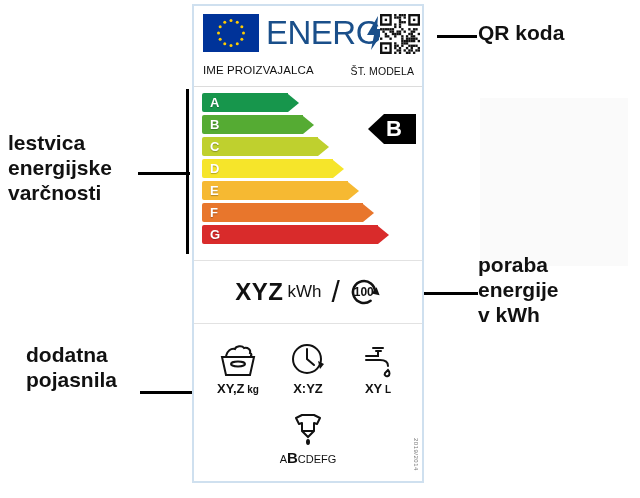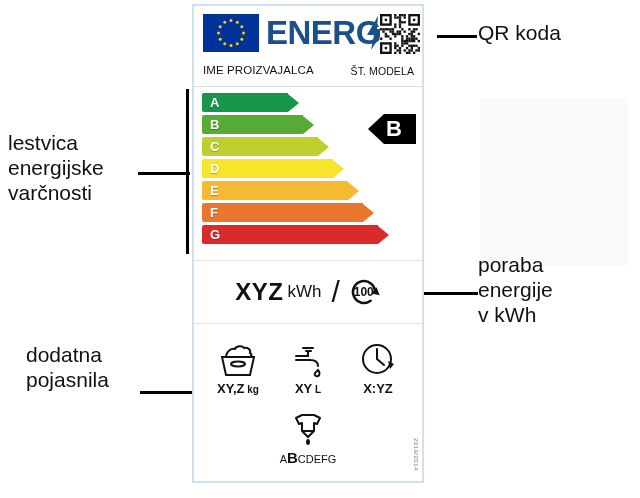--- a/index.html
+++ b/index.html
@@ -6,21 +6,21 @@
   body{
     width:640px;height:498px;
     background:#ffffff;
     font-family:"Liberation Sans", sans-serif;
     position:relative;
     overflow:hidden;
     -webkit-font-smoothing:antialiased;
   }
 
   
-  .annot{position:absolute;color:#111;font-size:21px;line-height:25px;white-space:pre-line;}
+  .annot{position:absolute;color:#111;font-size:21px;line-height:25px;white-space:pre-line;font-weight:bold;}
   #annot-scale{left:8px;top:130px;width:175px;text-align:left;}
   #annot-extra{left:26px;top:342px;width:160px;text-align:left;}
   #annot-qr{left:478px;top:20px;width:160px;text-align:left;}
   #annot-consumption{left:478px;top:252px;width:160px;text-align:left;}
 
   .leader{position:absolute;background:#000;}
   #leader-scale-h{left:138px;top:172px;width:52px;height:3px;}
   #leader-scale-v{left:186px;top:89px;width:3px;height:165px;}
   #leader-extra-h{left:140px;top:391px;width:120px;height:3px;}
   #leader-qr-h{left:437px;top:35px;width:40px;height:3px;}
@@ -34,21 +34,21 @@
   #energy-label{
     position:absolute;left:192px;top:4px;width:232px;height:479px;
     background:#fff;border:2px solid #cfe0ef;box-sizing:border-box;
   }
 
   
   .label-header{position:relative;height:58px;}
   #eu-flag{position:absolute;left:9px;top:8px;width:56px;height:38px;background:#039;}
   #eu-flag svg{display:block;}
   #energ-word{position:absolute;left:72px;top:8px;font-size:33px;line-height:38px;
-     font-weight:bold;color:#1a4f8a;letter-spacing:-0.5px;}
+     font-weight:normal;color:#1a4f8a;letter-spacing:-0.5px;}
   #bolt-icon{position:absolute;left:172px;top:10px;width:20px;height:34px;}
   #qr-code{position:absolute;left:186px;top:8px;width:40px;height:40px;}
 
   .maker-row{position:relative;height:22px;border-bottom:1px solid #dcdcdc;text-decoration:underline;}
   #maker-name{position:absolute;left:9px;top:0;font-size:11.5px;color:#111;letter-spacing:.1px;}
   #model-no{position:absolute;right:8px;top:1px;font-size:10.5px;color:#111;letter-spacing:.1px;}
 
   
   #scale-area{position:relative;height:167px;padding-top:6px;}
   .bar{position:relative;height:19px;margin:0 0 3px 8px;display:flex;align-items:center;}
@@ -323,39 +323,39 @@
             <svg width="42" height="34" viewBox="0 0 42 34">
               <path d="M5 13h32l-4 18H9z" fill="none" stroke="#111" stroke-width="2"></path>
               <ellipse cx="21" cy="20" rx="7" ry="2.4" fill="none" stroke="#111" stroke-width="2"></ellipse>
               <path d="M9 12c1-5 5-8 9-7 1-3 7-4 9-1 4-1 7 2 6 5 2 1 2 3 0 3" fill="none" stroke="#111" stroke-width="2"></path>
             </svg>
           </div>
           <div class="cap"><span>XY,Z</span><span class="sm"> kg</span></div>
         </div>
         <div class="picto">
           <div class="art">
+            <svg width="38" height="38" viewBox="0 0 38 38">
+              <circle cx="18" cy="19" r="14" fill="none" stroke="#111" stroke-width="2"></circle>
+              <path d="M18 9v10l7 6" fill="none" stroke="#111" stroke-width="2" stroke-linecap="round"></path>
+              <polygon points="29,21 35,24 31,29" fill="#111"></polygon>
+            </svg>
+          </div>
+          <div class="cap"><span>X:YZ</span></div>
+        </div>
+        <div class="picto">
+          <div class="art">
             <svg width="40" height="36" viewBox="0 0 40 36">
               <path d="M8 14h12v-4" fill="none" stroke="#111" stroke-width="2" stroke-linecap="round"></path>
               <path d="M8 18h14c5 0 8 2 8 6" fill="none" stroke="#111" stroke-width="2" stroke-linecap="round"></path>
               <path d="M15 6h10" stroke="#111" stroke-width="2" stroke-linecap="round"></path>
               <path d="M18 9h5" stroke="#111" stroke-width="2" stroke-linecap="round"></path>
               <path d="M30 28c2 2 2 5 0 6s-4-1-3-3z" fill="none" stroke="#111" stroke-width="2"></path>
             </svg>
           </div>
           <div class="cap"><span>XY</span><span class="sm"> L</span></div>
-        </div>
-        <div class="picto">
-          <div class="art">
-            <svg width="38" height="38" viewBox="0 0 38 38">
-              <circle cx="18" cy="19" r="14" fill="none" stroke="#111" stroke-width="2"></circle>
-              <path d="M18 9v10l7 6" fill="none" stroke="#111" stroke-width="2" stroke-linecap="round"></path>
-              <polygon points="29,21 35,24 31,29" fill="#111"></polygon>
-            </svg>
-          </div>
-          <div class="cap"><span>X:YZ</span></div>
         </div>
       </div>
     <div class="picto-row" id="row2">
         <div class="picto">
           <div class="art">
             <svg width="44" height="36" viewBox="0 0 44 36">
               <path d="M10 8l6-3h12l6 3-3 6-3-1v8H16v-8l-3 1z" fill="none" stroke="#111" stroke-width="2" stroke-linejoin="round"></path>
               <path d="M16 21l6 6 6-6" fill="none" stroke="#111" stroke-width="2"></path>
               <ellipse cx="22" cy="32" rx="2" ry="3" fill="#111"></ellipse>
             </svg>

